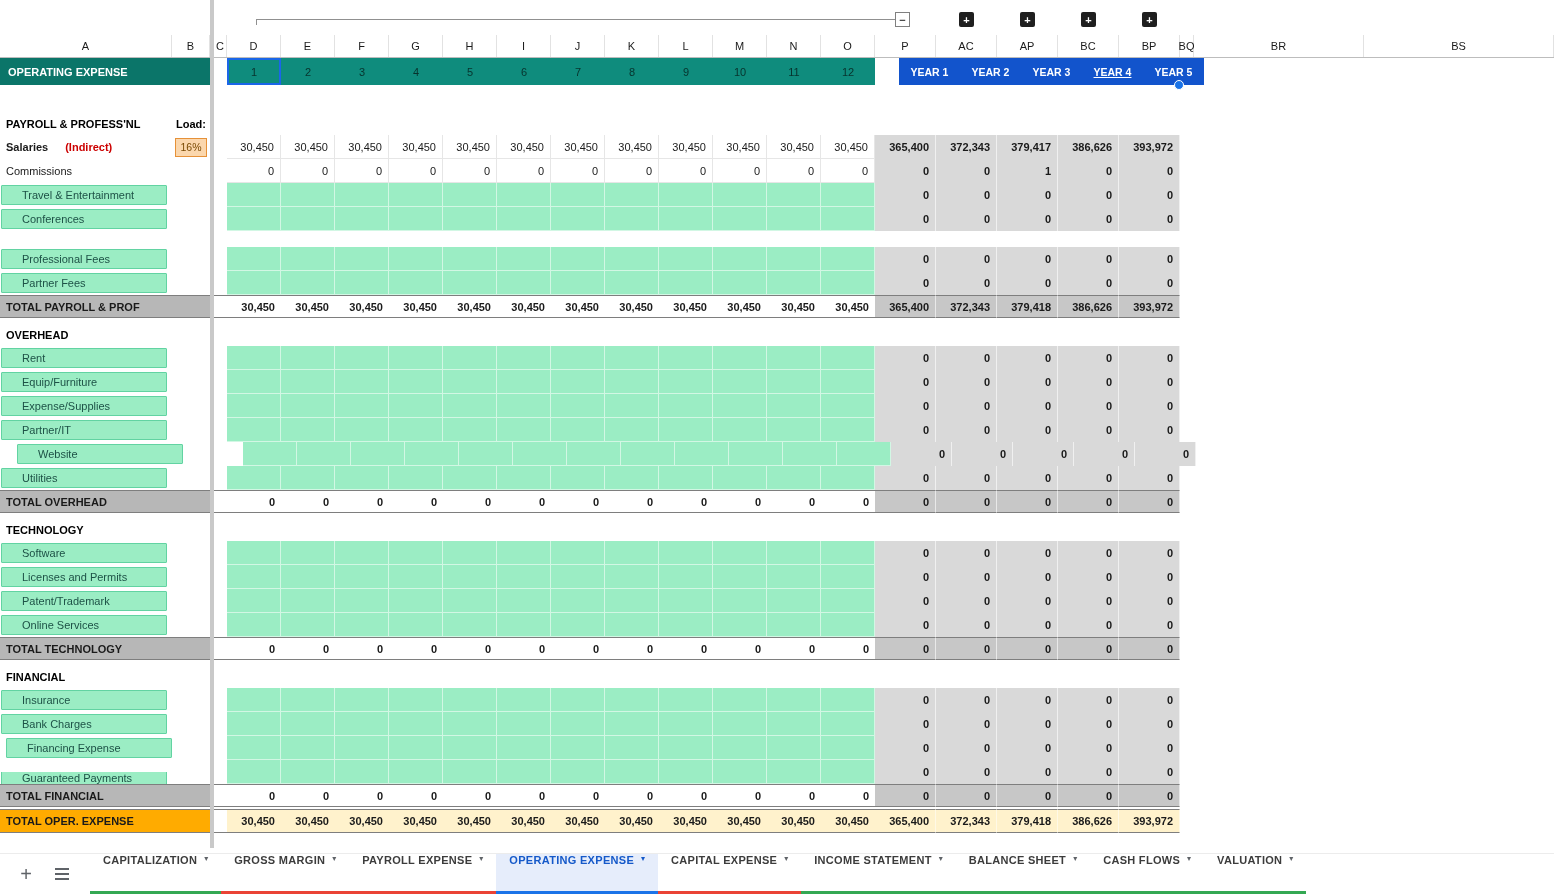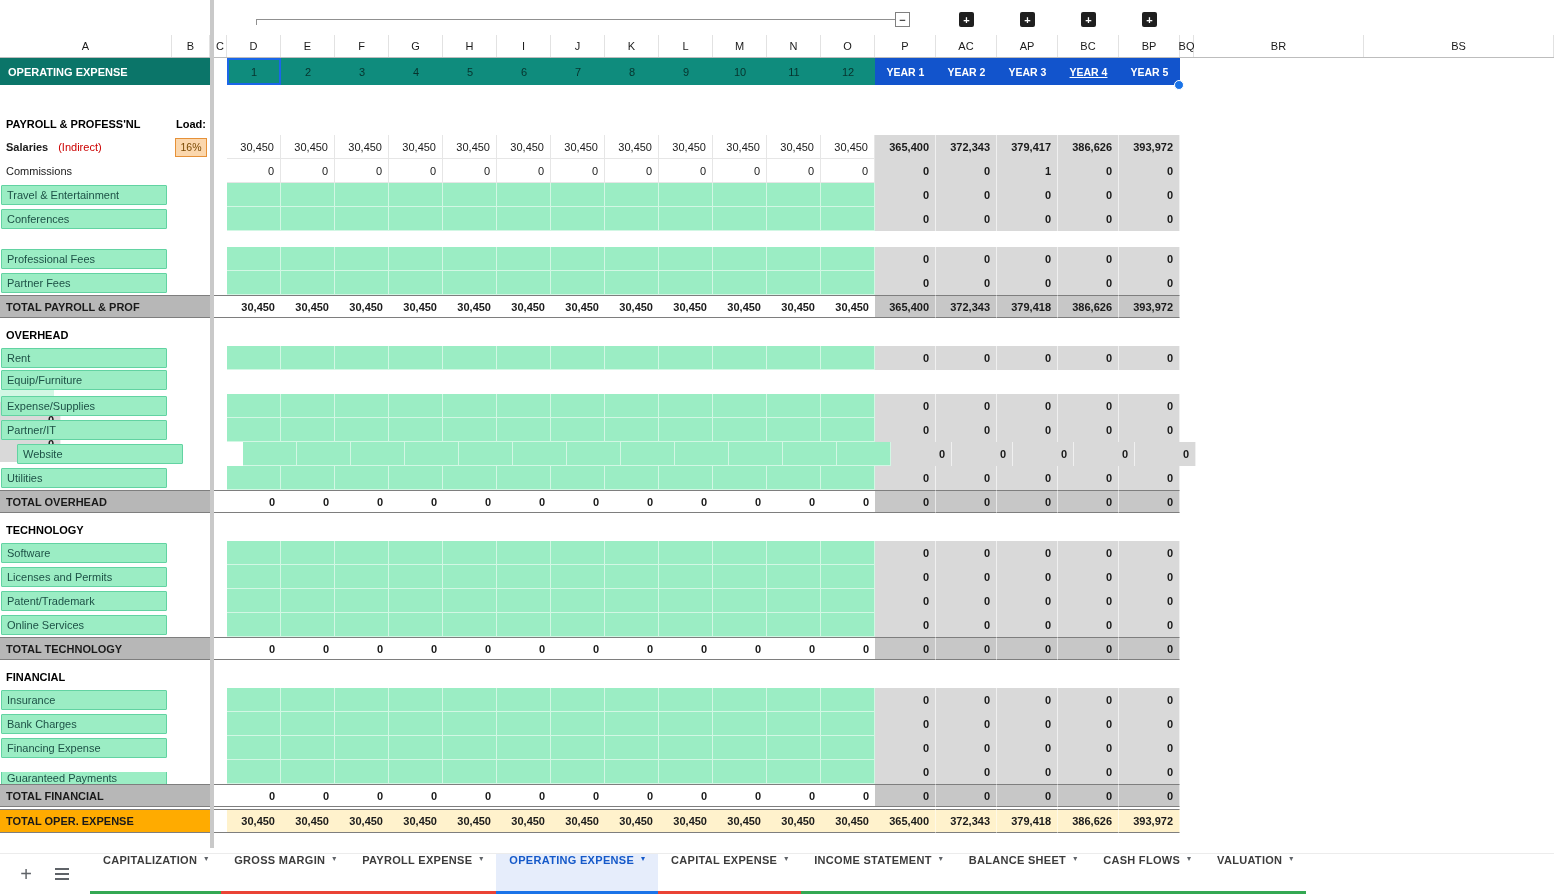--- a/index.html
+++ b/index.html
@@ -30,23 +30,23 @@
   
   .ttl-left{background:#0b7569;color:#fff;font-weight:bold;padding-left:8px}
   .mhdr{background:#0f8c7d;color:#07332d;justify-content:center}
   .sel{box-shadow:inset 0 0 0 2px #1a66e8}
   .yhdr{background:#1254cc;color:#fff;font-weight:bold;justify-content:center;font-size:10.5px}
 
   
   .sec-label{font-weight:bold;padding-left:6px;color:#000}
   .aux-cell{font-weight:bold;justify-content:center;color:#000}
   .lab{padding-left:6px}
-  .red{color:#cc0000;font-weight:normal;margin-left:10px}
+  .red{color:#cc0000;font-weight:bold;margin-left:17px}
   .green-pill{width:166px;height:20px;margin-left:1px;background:#9bedc4;border:1px solid #62d3a2;
-              display:flex;align-items:center;padding-left:5px;box-sizing:border-box;border-radius:1px}
+              display:flex;align-items:center;padding-left:20px;box-sizing:border-box;border-radius:1px}
   .green-pill span{font-size:11px;color:#1d5146}
   .load-pill{width:32px;height:19px;margin:0 auto;background:#fbd7ad;border:1px solid #e69138;display:flex;
              align-items:center;justify-content:center;font-size:10.5px;color:#7a4a03;box-sizing:border-box}
 
   
   .mcell{background:#fff;border-right:1px solid #e6e6e6;border-bottom:1px solid #e6e6e6}
   .gcell{background:#9bedc4;border-right:1px solid rgba(255,255,255,.55);border-bottom:1px solid rgba(255,255,255,.55)}
   .ycell{background:#d9d9d9;font-weight:bold;border-right:1px solid rgba(255,255,255,.6)}
 
   
@@ -131,21 +131,21 @@
         <div class="cell mhdr" style="width: 54px;">3</div>
         <div class="cell mhdr" style="width: 54px;">4</div>
         <div class="cell mhdr" style="width: 54px;">5</div>
         <div class="cell mhdr" style="width: 54px;">6</div>
         <div class="cell mhdr" style="width: 54px;">7</div>
         <div class="cell mhdr" style="width: 54px;">8</div>
         <div class="cell mhdr" style="width: 54px;">9</div>
         <div class="cell mhdr" style="width: 54px;">10</div>
         <div class="cell mhdr" style="width: 54px;">11</div>
         <div class="cell mhdr" style="width: 54px;">12</div>
-        <div class="cell yhdr" style="width: 61px;">YEAR 1</div>
+        <div class="cell yhdr" style="width: 61px; margin-left: 24px;">YEAR 1</div>
         <div class="cell yhdr" style="width: 61px;">YEAR 2</div>
         <div class="cell yhdr" style="width: 61px;">YEAR 3</div>
         <div class="cell yhdr" style="width: 61px; text-decoration: underline;">YEAR 4</div>
         <div class="cell yhdr" style="width: 61px;">YEAR 5</div>
         <div class="cell" style="width: 14px;"></div>
         <div class="cell" style="width: 170px;"></div>
         <div class="cell" style="width: 190px;"></div>
       </div>
       <div class="sheet-row" style="height: 27px;">
         <div class="cell" style="width: 210px;"></div>
@@ -436,21 +436,21 @@
         <div class="cell gcell" style="width: 54px;"></div>
         <div class="cell ycell num" style="width: 61px;">0</div>
         <div class="cell ycell num" style="width: 61px;">0</div>
         <div class="cell ycell num" style="width: 61px;">0</div>
         <div class="cell ycell num" style="width: 61px;">0</div>
         <div class="cell ycell num" style="width: 61px;">0</div>
         <div class="cell" style="width: 14px;"></div>
         <div class="cell" style="width: 170px;"></div>
         <div class="cell" style="width: 190px;"></div>
       </div>
-      <div class="sheet-row" style="height: 24px; flex-direction: column;">
+      <div class="sheet-row" style="height: 24px;">
         <div class="cell" style="width: 172px;">
           <div class="green-pill">
             <span>Equip/Furniture</span>
           </div>
         </div>
         <div class="cell" style="width: 38px;"></div>
         <div class="cell" style="width: 4px;"></div>
         <div class="cell" style="width: 13px;"></div>
         <div class="cell gcell" style="width: 54px;"></div>
         <div class="cell gcell" style="width: 54px;"></div>
@@ -879,21 +879,21 @@
         <div class="cell ycell num" style="width: 61px;">0</div>
         <div class="cell ycell num" style="width: 61px;">0</div>
         <div class="cell ycell num" style="width: 61px;">0</div>
         <div class="cell ycell num" style="width: 61px;">0</div>
         <div class="cell ycell num" style="width: 61px;">0</div>
         <div class="cell" style="width: 14px;"></div>
         <div class="cell" style="width: 170px;"></div>
         <div class="cell" style="width: 190px;"></div>
       </div>
       <div class="sheet-row" style="height: 24px;">
-        <div class="cell" style="width: 172px;">
+        <div class="cell" style="width: 172px; justify-content: flex-end;">
           <div class="green-pill">
             <span>Financing Expense</span>
           </div>
         </div>
         <div class="cell" style="width: 38px;"></div>
         <div class="cell" style="width: 4px;"></div>
         <div class="cell" style="width: 13px;"></div>
         <div class="cell gcell" style="width: 54px;"></div>
         <div class="cell gcell" style="width: 54px;"></div>
         <div class="cell gcell" style="width: 54px;"></div>

